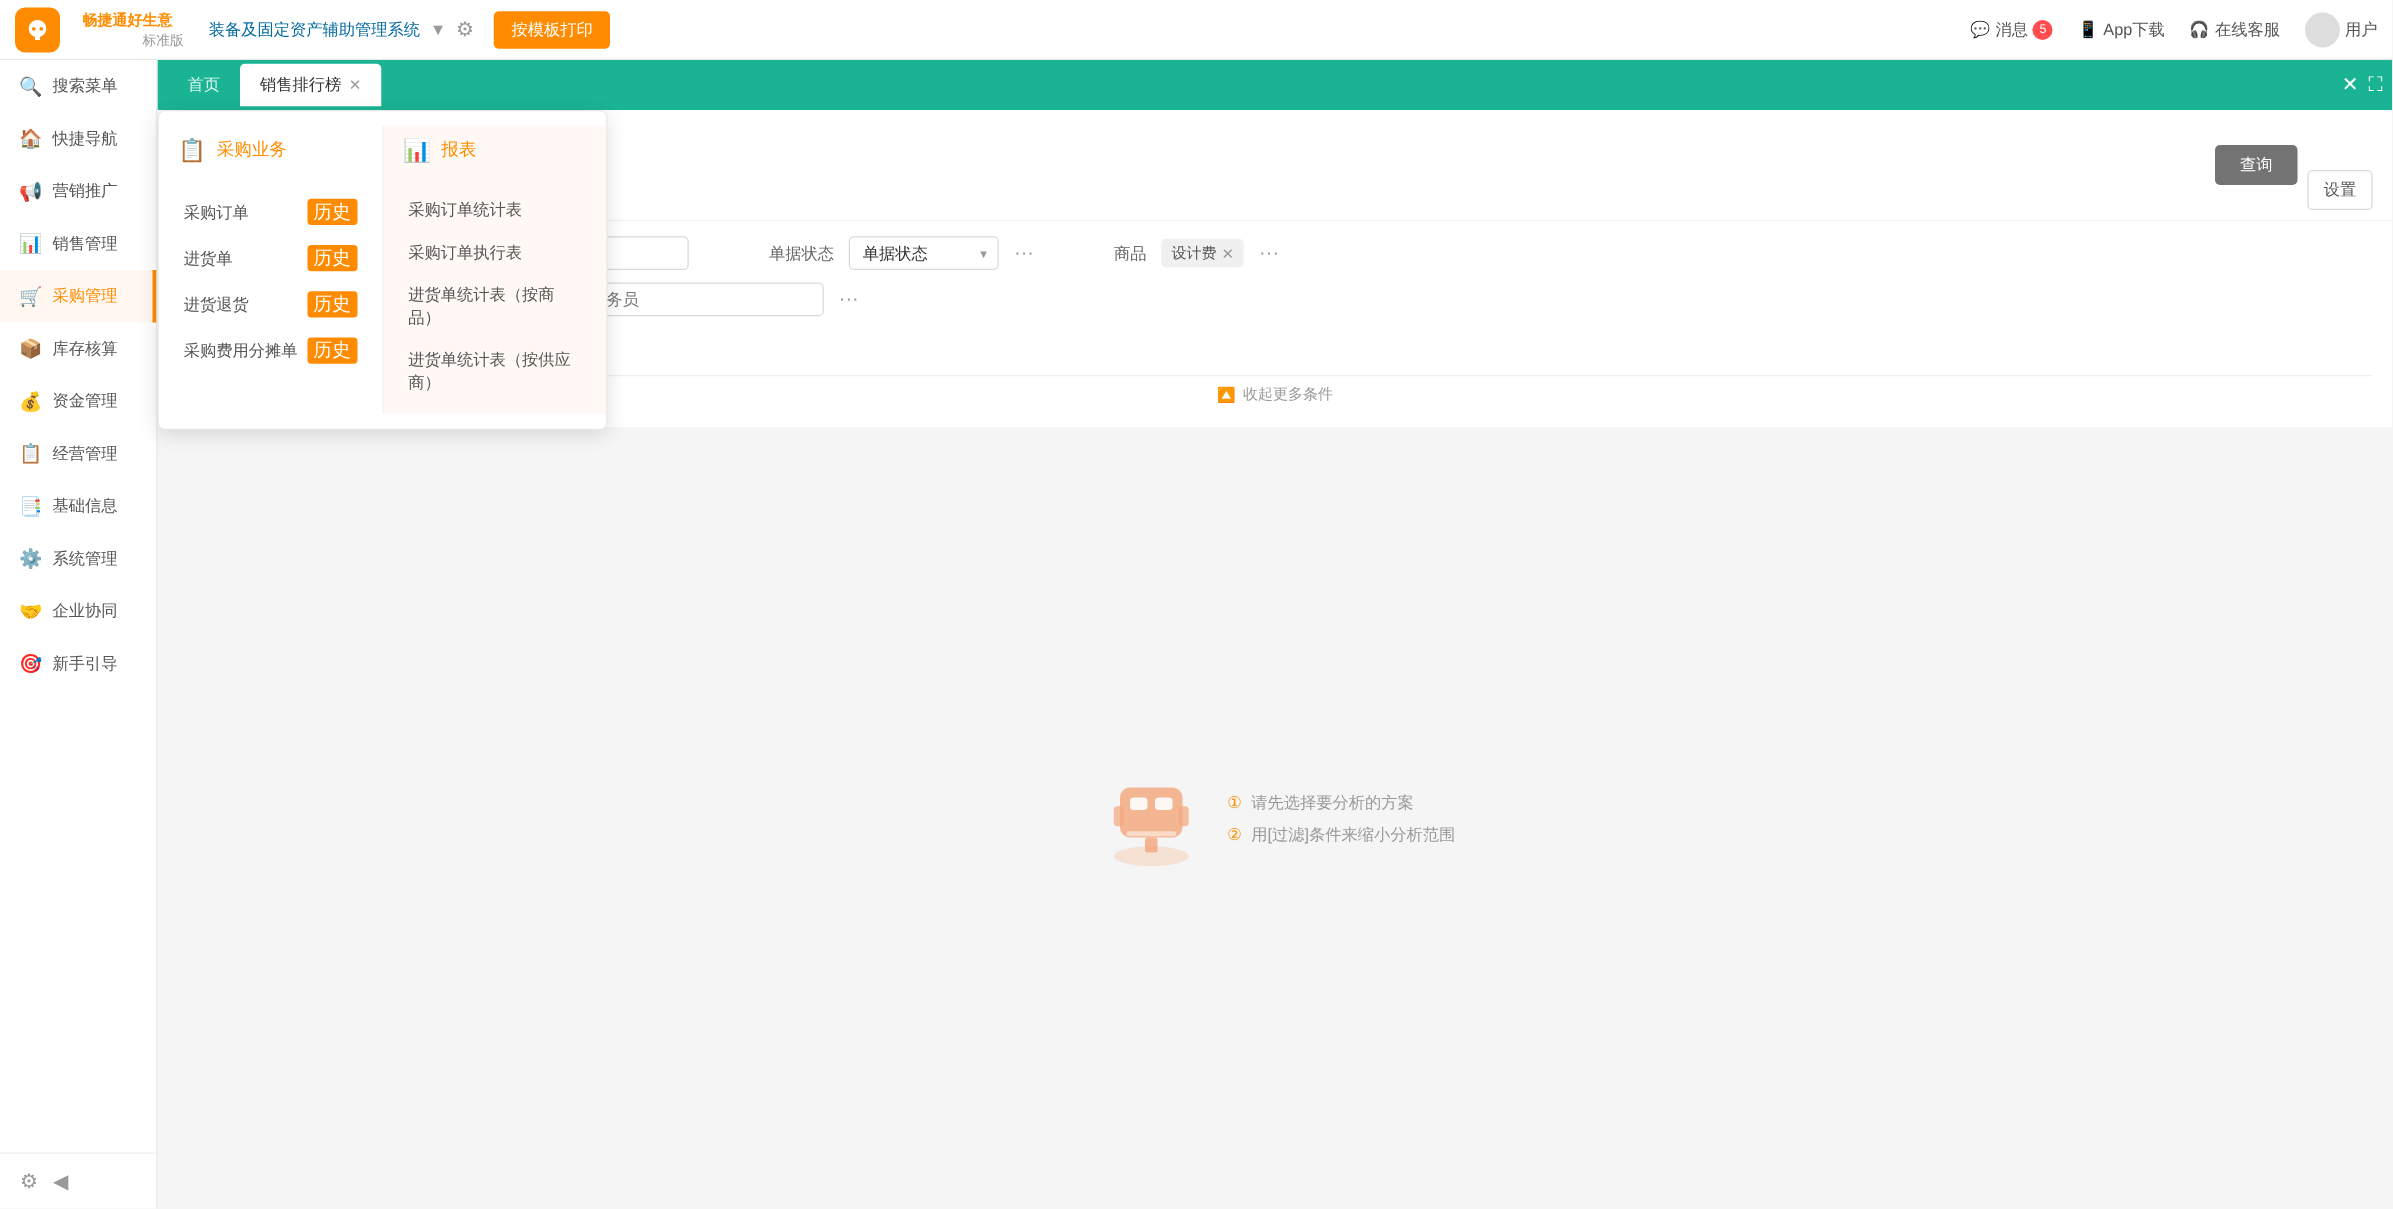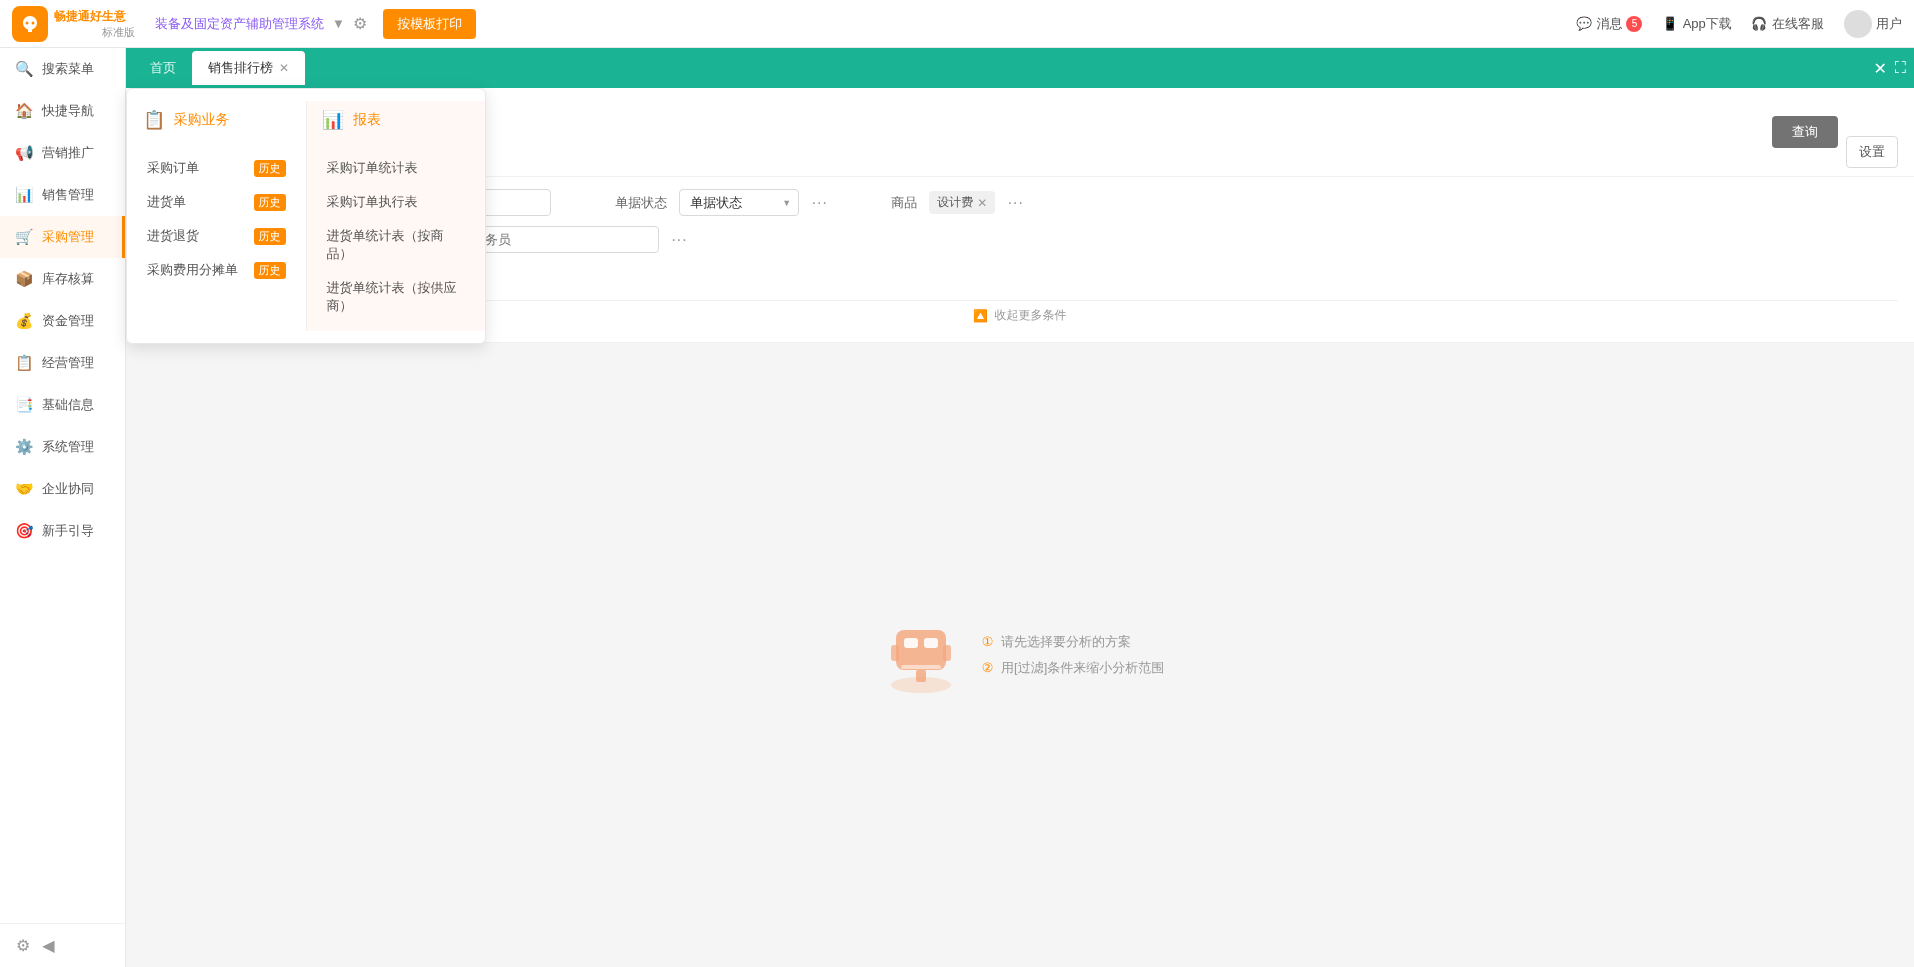--- a/index.html
+++ b/index.html
@@ -6,24 +6,24 @@
     body { font-family: 'Microsoft YaHei', Arial, sans-serif; font-size: 13px; background: #f5f5f5; overflow: hidden; }
 
     
     .app-container { display: flex; flex-direction: column; height: 967px; width: 1914px; }
     .top-bar { display: flex; align-items: center; background: #fff; height: 48px; padding: 0 12px; border-bottom: 1px solid #e8e8e8; flex-shrink: 0; }
     .main-area { display: flex; flex: 1; overflow: hidden; }
     .sidebar { width: 126px; background: #fff; border-right: 1px solid #e8e8e8; display: flex; flex-direction: column; flex-shrink: 0; }
     .content-area { flex: 1; display: flex; flex-direction: column; overflow: hidden; }
 
     
-    .logo-area { display: flex; align-items: center; gap: 6px; margin-right: 20px; }
+    .logo-area { display: flex; align-items: center; gap: 18px; margin-right: 20px; }
     .logo-icon { width: 36px; height: 36px; background: #ff8c00; border-radius: 8px; display: flex; align-items: center; justify-content: center; color: white; font-size: 20px; font-weight: bold; }
     .system-title { display: flex; align-items: center; gap: 8px; color: #333; font-size: 13px; margin-right: 16px; }
-    .system-title-text { color: #8b5cf6; }
+    .system-title-text { color: #0369a1; }
     .industry-btn { background: #ff8c00; color: white; border: none; border-radius: 4px; padding: 6px 14px; font-size: 13px; cursor: pointer; margin-right: auto; }
     .top-right { display: flex; align-items: center; gap: 20px; margin-left: auto; }
     .top-right-item { display: flex; align-items: center; gap: 4px; color: #555; font-size: 13px; cursor: pointer; }
     .notification-badge { background: #ff4d4f; color: white; border-radius: 50%; width: 16px; height: 16px; font-size: 10px; display: flex; align-items: center; justify-content: center; }
     .user-avatar { width: 28px; height: 28px; background: #ddd; border-radius: 50%; }
 
     
     .tab-bar { display: flex; align-items: center; background: #1ab394; height: 40px; padding: 0 8px; flex-shrink: 0; }
     .tab-item { padding: 8px 16px; color: rgba(255,255,255,0.85); font-size: 13px; cursor: pointer; border-radius: 4px 4px 0 0; }
     .tab-item.active { background: #fff; color: #333; display: flex; align-items: center; gap: 6px; text-align: center; }
@@ -57,21 +57,21 @@
     .main-content { flex: 1; display: flex; align-items: center; justify-content: center; flex-direction: column; }
     .empty-text { color: #999; font-size: 13px; }
     .empty-with-icon { display: flex; align-items: center; gap: 16px; }
     .empty-hints { display: flex; flex-direction: column; gap: 8px; }
     .dropdown-menu { position: absolute; top: 88px; left: 126px; background: #fff; border: 1px solid #e8e8e8; border-radius: 6px; box-shadow: 0 4px 16px rgba(0,0,0,0.12); z-index: 200; width: 360px; padding: 12px 0; }
     .dropdown-cols { display: flex; gap: 0; }
     .dropdown-col { flex: 1; padding: 8px 16px; }
     .dropdown-col-header { display: flex; align-items: center; gap: 8px; color: #ff8c00; font-size: 14px; font-weight: 500; margin-bottom: 12px; padding-bottom: 8px; }
     .dropdown-col-divider { width: 1px; background: #f0f0f0; align-self: stretch; }
     .dropdown-item { display: flex; align-items: center; justify-content: space-between; padding: 8px 4px; font-size: 13px; color: #555; cursor: pointer; }
-    .history-badge { background: #ff8c00; color: white; font-size: 11px; padding: 1px 5px; border-radius: 3px; }
+    .history-badge { background: #ff8c00; color: white; font-size: 15px; padding: 1px 5px; border-radius: 3px; }
     .select-wrapper { position: relative; display: inline-flex; }
     .select-wrapper::after { content: '▼'; position: absolute; right: 8px; top: 50%; transform: translateY(-50%); font-size: 9px; color: #999; pointer-events: none; }
   </style>
 </head>
 <body>
 
 <div class="app-container">
   <div class="top-bar">
     <div class="logo-area">
       <div class="logo-icon">

